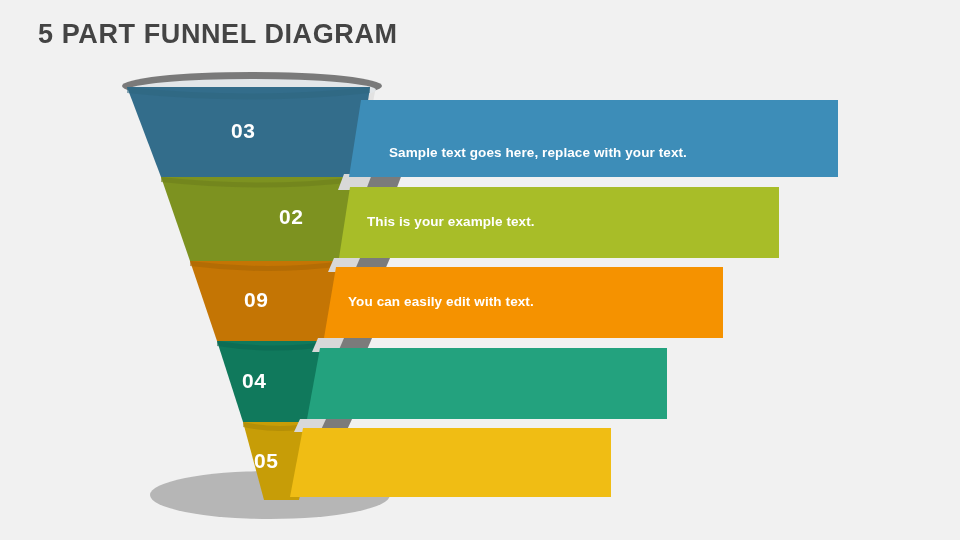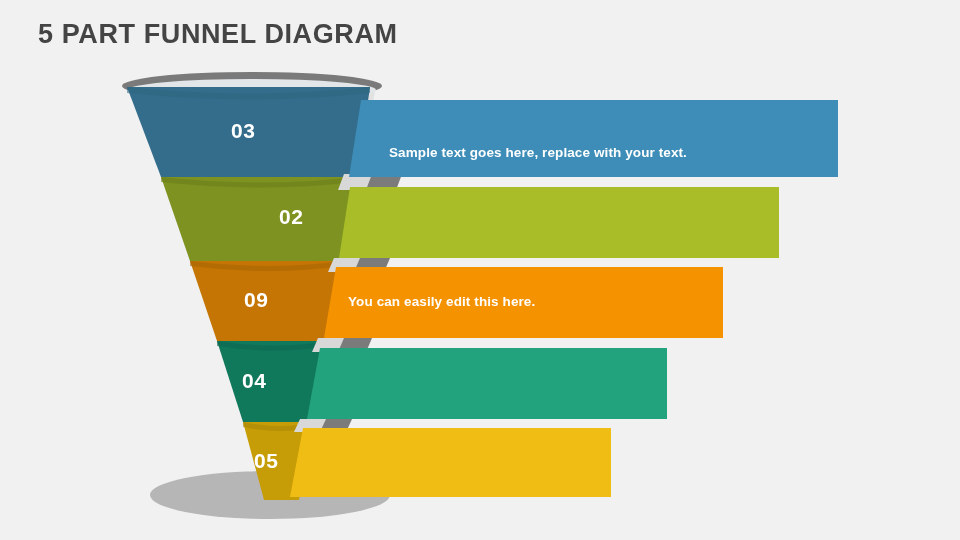--- a/index.html
+++ b/index.html
@@ -101,15 +101,16 @@
     <path d="M 303 428 L 611 428 L 611 497 L 290 497 Z" fill="#f0bd14"></path>
   </svg>
 
   <div class="step-number" style="left: 231px; top: 119px;">03</div>
   <div class="step-number" style="left: 238px; top: 205px; margin-left: 41px;">02</div>
   <div class="step-number" style="left: 244px; top: 288px;">09</div>
   <div class="step-number" style="left: 242px; top: 369px;">04</div>
   <div class="step-number" style="left: 254px; top: 449px;">05</div>
 
   <div class="bar-label" style="left: 389px; top: 133px; margin-top: 12px;">Sample text goes here, replace with your text.</div>
-  <div class="bar-label" style="left: 348px; top: 294px;">You can easily edit this here.</div>
+  <div class="bar-label" style="left: 367px; top: 214px;">This is your example text.</div>
+  <div class="bar-label" style="left: 348px; top: 294px;">You can easily edit with text.</div>
 
 </div>
 
 </body></html>

